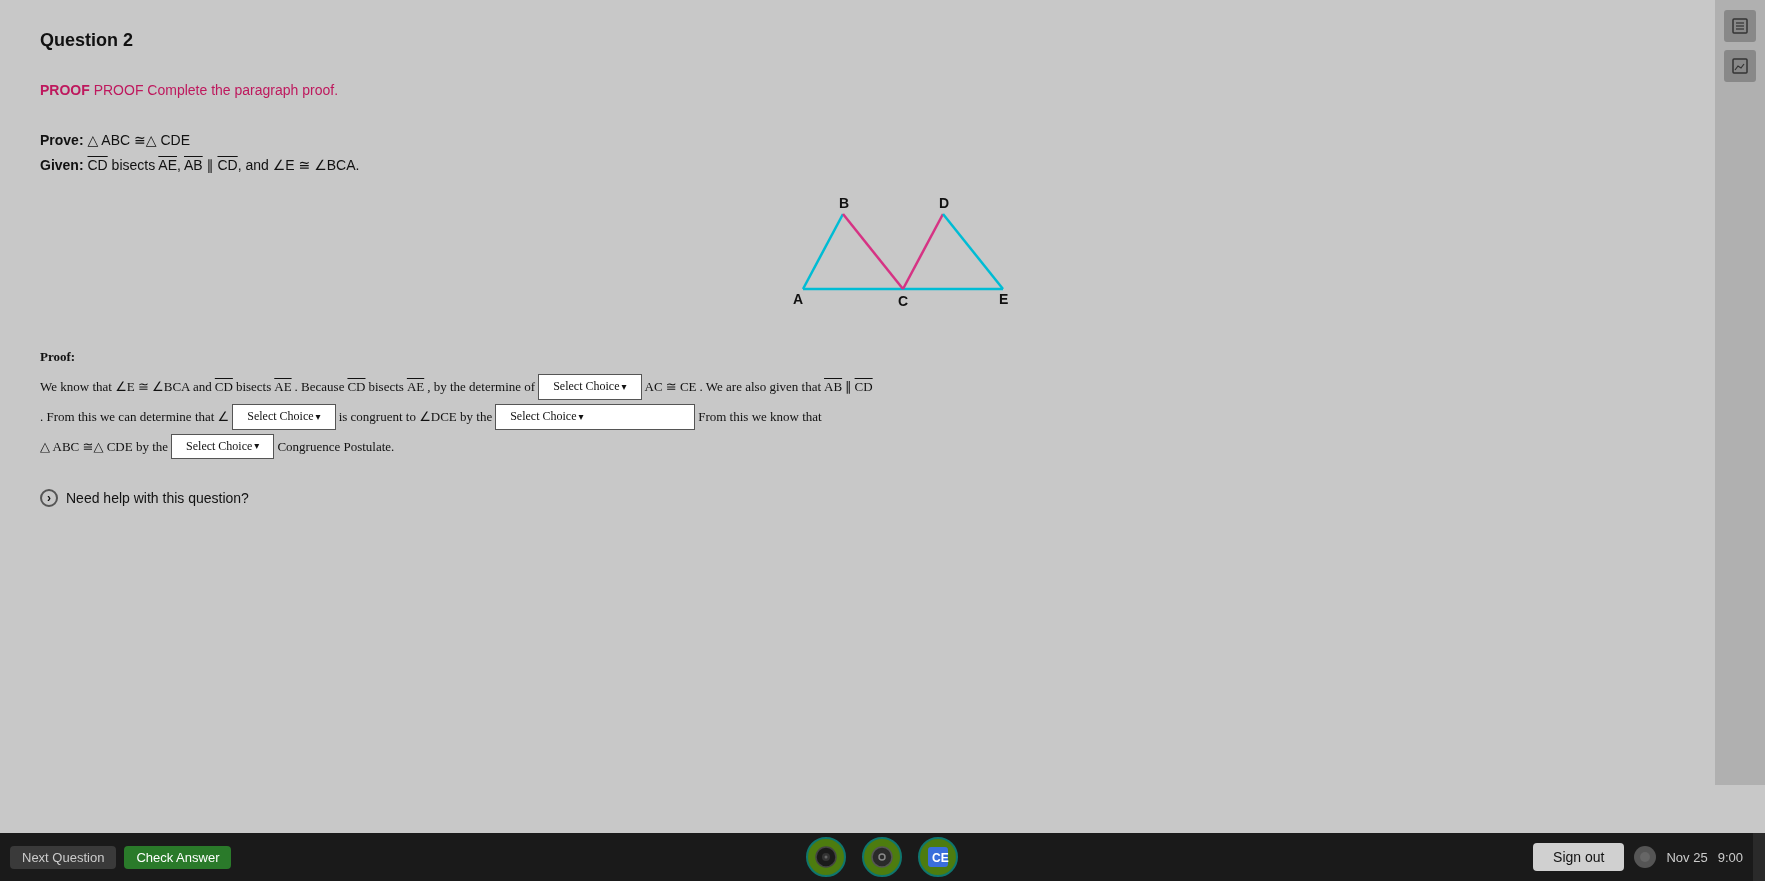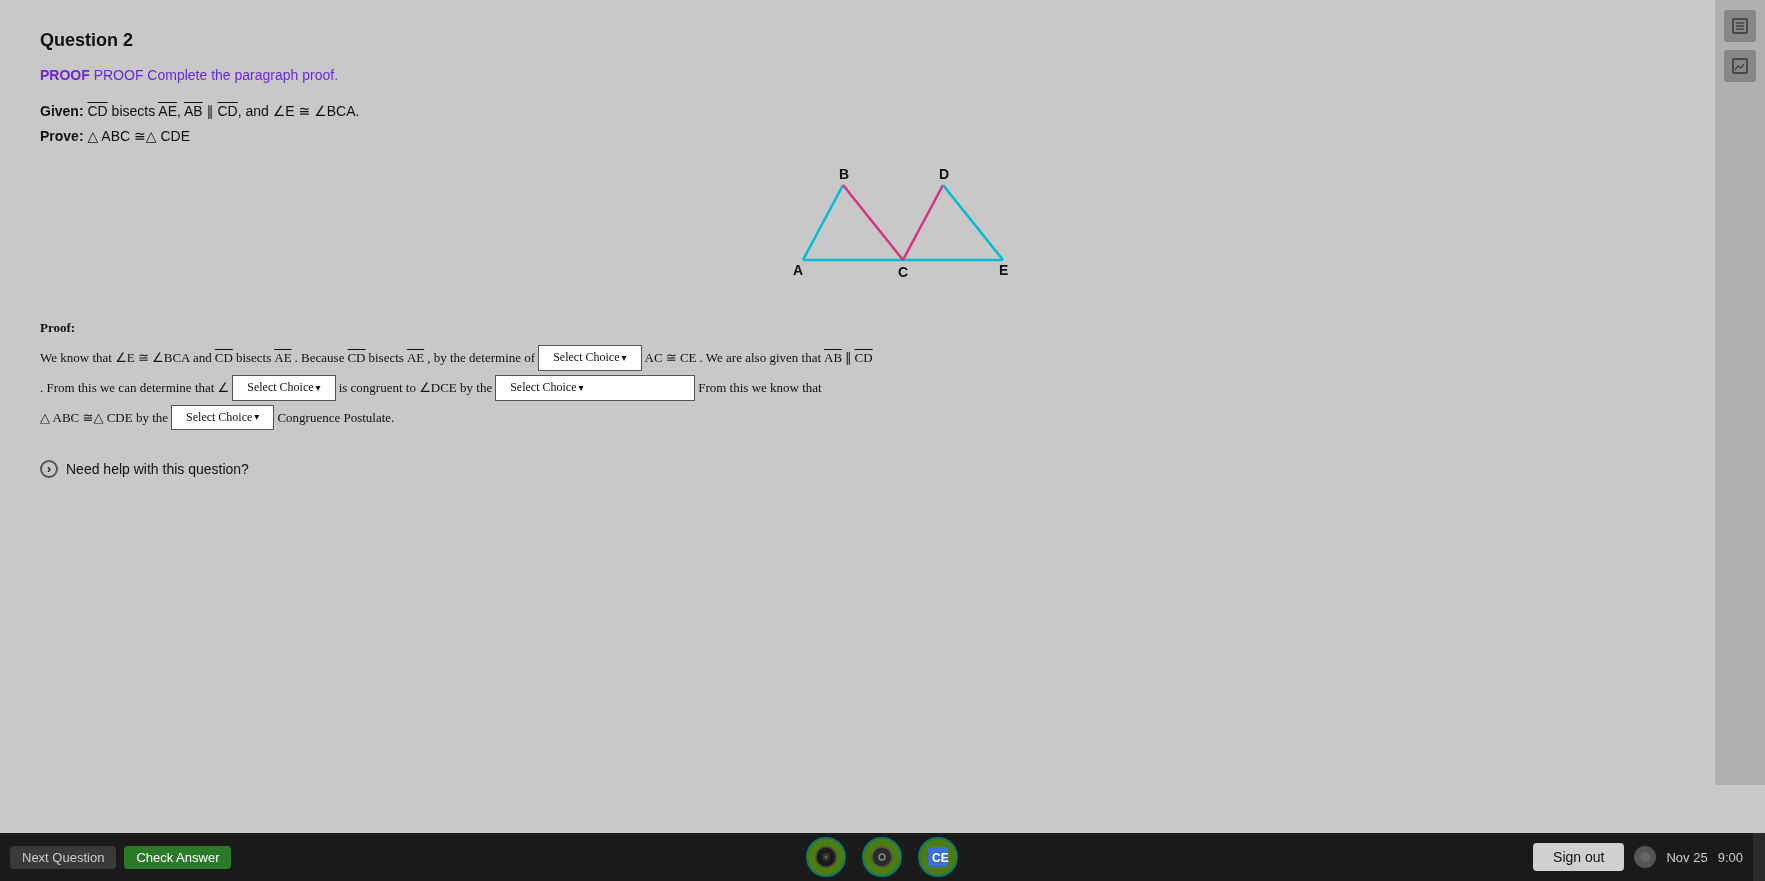--- a/index.html
+++ b/index.html
@@ -44,27 +44,27 @@
       display: flex;
       align-items: center;
       justify-content: center;
       cursor: pointer;
     }
 
     .question-title {
       font-size: 18px;
       font-weight: bold;
       color: #111;
-      margin-bottom: 16px;
+      margin-bottom: 31px;
     }
 
     .proof-instruction {
       font-size: 14px;
-      color: #6d28d9;
-      margin-bottom: 16px;
+      color: #be185d;
+      margin-bottom: 30px;
     }
 
     .proof-instruction strong {
       font-weight: bold;
     }
 
     .given-prove {
       font-size: 14px;
       color: #111;
       margin-bottom: 16px;
@@ -270,31 +270,31 @@
 
   <div class="question-title">Question 2</div>
 
   <div class="proof-instruction">
     <strong>PROOF</strong>
     <span>PROOF Complete the paragraph proof.</span>
   </div>
 
   <div class="given-prove">
     <div>
+      <span class="label">Prove:</span>
+      <span> △ ABC ≅△ CDE</span>
+    </div>
+    <div>
       <span class="label">Given:</span>
       <span>
         <span class="overline">CD</span> bisects
         <span class="overline">AE</span>,
         <span class="overline">AB</span> ∥
         <span class="overline">CD</span>, and ∠E ≅ ∠BCA.
       </span>
-    </div>
-    <div>
-      <span class="label">Prove:</span>
-      <span> △ ABC ≅△ CDE</span>
     </div>
   </div>
 
   <div class="diagram-container">
     <svg class="diagram-svg" viewBox="0 0 280 130">
 
       <line x1="60" y1="95" x2="260" y2="95" stroke="#00bcd4" stroke-width="2.5"></line>
 
       <line x1="60" y1="95" x2="100" y2="20" stroke="#00bcd4" stroke-width="2.5"></line>
       <line x1="100" y1="20" x2="160" y2="95" stroke="#d63384" stroke-width="2.5"></line>

